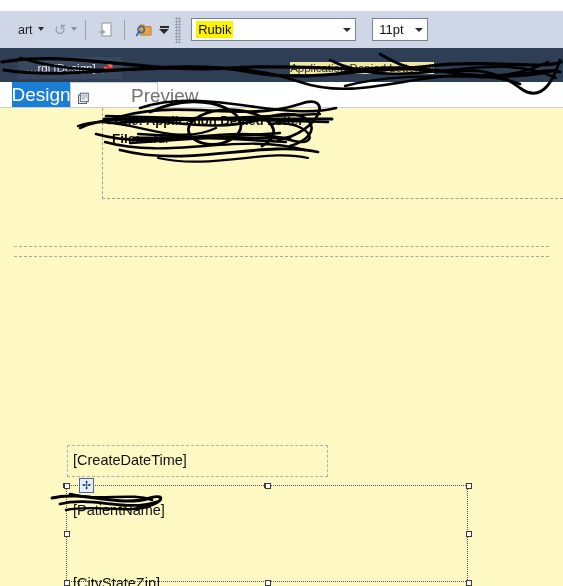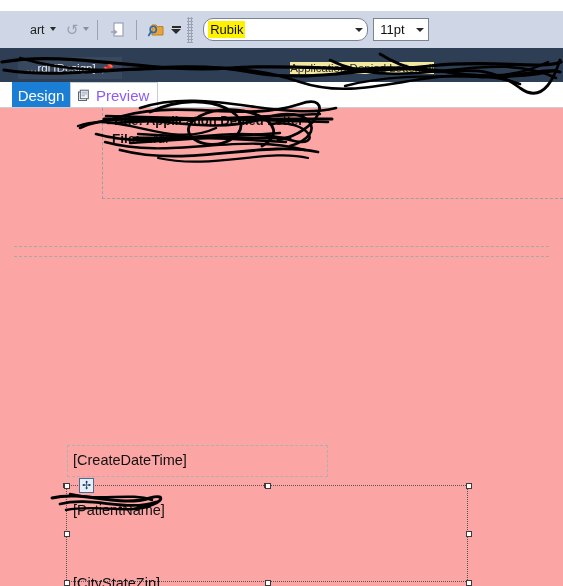--- a/index.html
+++ b/index.html
@@ -40,21 +40,21 @@
     padding: 1px 8px;
   }
 
   
   .toolbar {
     position: absolute; left: 0; top: 11px;
     width: 563px; height: 37px;
     background: #cfd6e5;
     display: flex; align-items: center;
     box-sizing: border-box;
-    padding-left: 16px;
+    padding-left: 4px;
   }
   .tb-text {
     font-size: 12.5px; color: #1e1e1e;
     margin-left: 14px;
   }
   .tb-caret {
     display: inline-block;
     width: 0; height: 0;
     border-left: 3.5px solid transparent;
     border-right: 3.5px solid transparent;
@@ -80,22 +80,22 @@
   }
   .combo .val { white-space: nowrap; }
   .combo .arrow {
     margin-left: auto;
     width: 0; height: 0;
     border-left: 4px solid transparent;
     border-right: 4px solid transparent;
     border-top: 4.5px solid #2a2a2a;
   }
   #combo-debug { width: 86px; margin-left: 12px; }
-  #combo-font  { width: 165px; margin-left: 10px; border-radius: 10px; }
-  #combo-size  { width: 56px; margin-left: 5px; }
+  #combo-font  { width: 165px; margin-left: 10px; }
+  #combo-size  { width: 56px; margin-left: 16px; }
   .hl-font {
     background: #fff200;
     padding: 1px 2px;
     margin: -1px -2px;
   }
   .tb-sep {
     width: 1px; height: 20px;
     background: #9aa2b4;
     margin: 0 8px;
   }
@@ -150,47 +150,48 @@
   
   .viewtabs {
     position: absolute; left: 0; top: 82px;
     width: 563px; height: 26px;
     background: #ffffff;
   }
   .viewtab {
     position: absolute; top: 0;
     height: 26px;
     display: flex; align-items: center;
-    font-size: 15px;
+    font-size: 19px;
     box-sizing: border-box;
   }
   #viewtab-design {
     left: 12px; width: 58px;
     justify-content: center;
     background: #1a7fd4; color: #ffffff;
   }
   #viewtab-preview {
     left: 70px; width: 88px;
     padding-left: 6px;
-    background: #ffffff; color: #8b5cf6;
+    background: #ffffff; color: #737373;
     border: 1px solid #c9cdd6;
     border-bottom: none;
+    gap: 35px;
   }
   .preview-icon {
     width: 14px; height: 14px;
     margin-right: 5px;
     position: relative;
     flex: none;
   }
 
   
   .surface {
     position: absolute; left: 0; top: 107px;
     width: 563px; height: 479px;
-    background: #fca5a5;
+    background: #fef9c3;
     border-top: 1px solid #c9cdd6;
   }
   .hdr-band {
     position: absolute; left: 102px; top: 0px;
     width: 461px; height: 91px;
     border-left: 1px dashed #9e9e9e;
     border-bottom: 1px dashed #9e9e9e;
     box-sizing: border-box;
   }
   .rpt-title {

